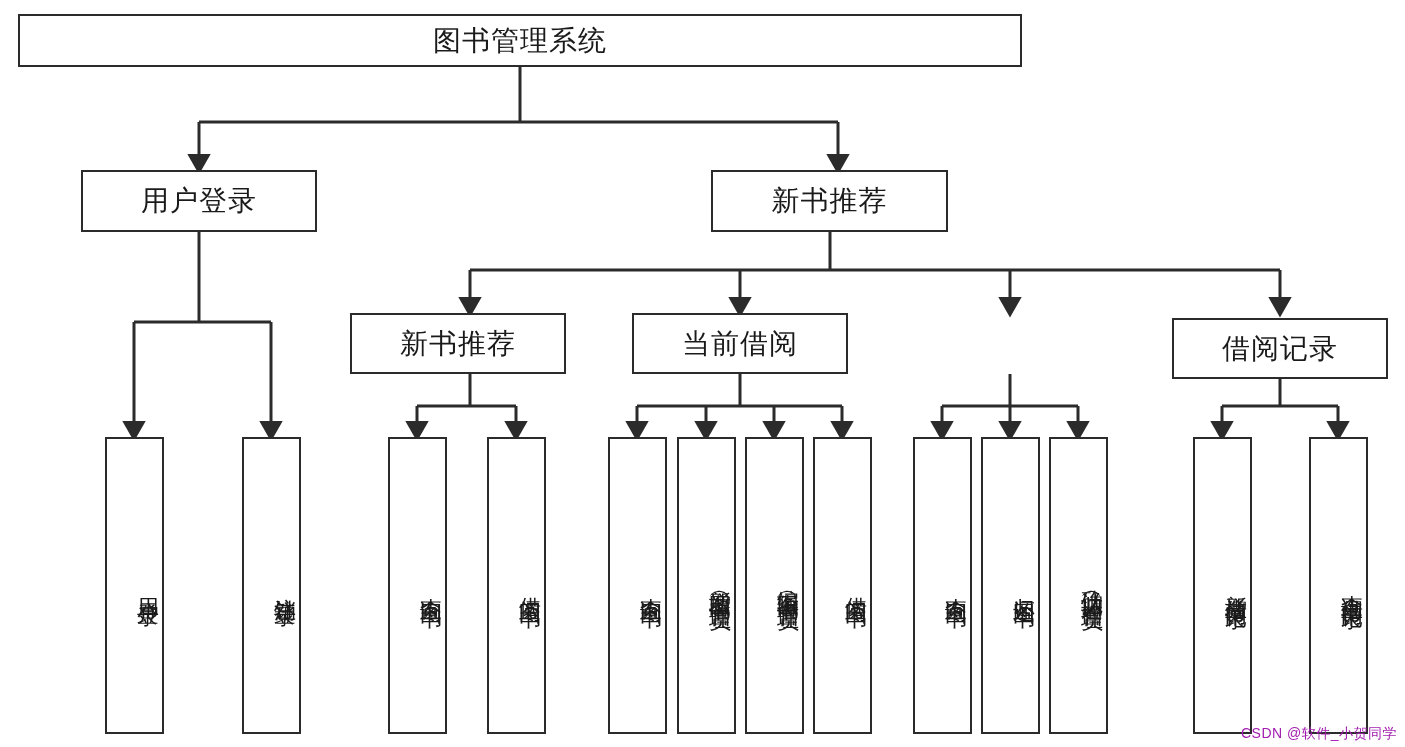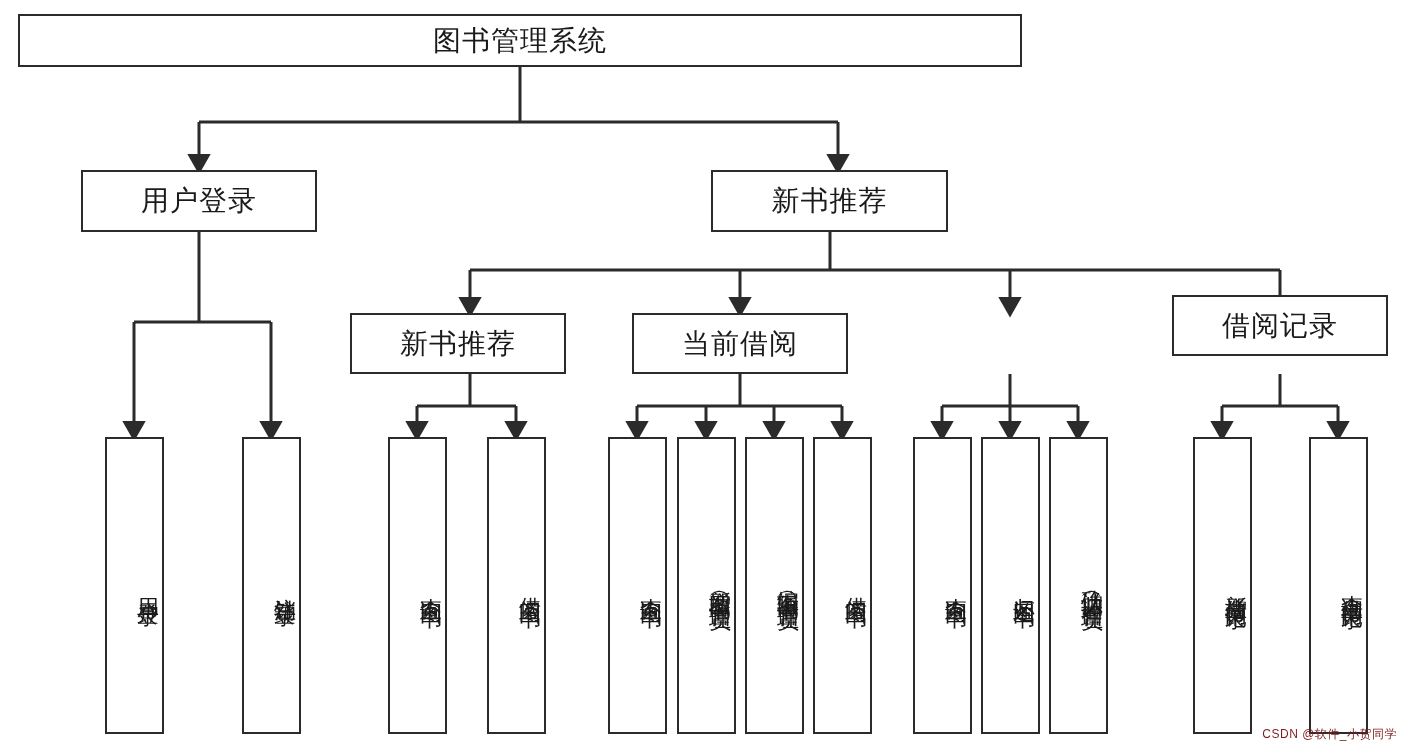--- a/index.html
+++ b/index.html
@@ -52,22 +52,22 @@
   }
   .node.vertical .vlabel{
     writing-mode:vertical-rl;
     text-orientation:upright;
     display:block;
   }
   .watermark{
     position:absolute;
     right:8px;
     bottom:4px;
-    font-size:12px;
-    color:#7f1d1d;
+    font-size:14px;
+    color:#a21caf;
     letter-spacing:0.5px;
     white-space:nowrap;
     z-index:5;
     user-select:none;
     margin-left:47px;
   }
 </style>
 </head>
 <body>
 
@@ -133,21 +133,21 @@
   <div class="node horizontal" style="left:711px;top:170px;width:237px;height:62px;">
     <span>新书推荐</span>
   </div>
 
   <div class="node horizontal" style="left:350px;top:313px;width:216px;height:61px;">
     <span>新书推荐</span>
   </div>
   <div class="node horizontal" style="left:632px;top:313px;width:216px;height:61px;">
     <span>当前借阅</span>
   </div>
-  <div class="node horizontal" style="left:1172px;top:295px;width:216px;height:61px;">
+  <div class="node horizontal" style="left:1172px;top:318px;width:216px;height:61px;">
     <span>借阅记录</span>
   </div>
 
   <div class="node vertical" style="left:105px;top:437px;width:59px;height:297px;">
     <span class="vlabel">用户登录</span>
   </div>
   <div class="node vertical" style="left:242px;top:437px;width:59px;height:297px;">
     <span class="vlabel">注销登录</span>
   </div>
 

